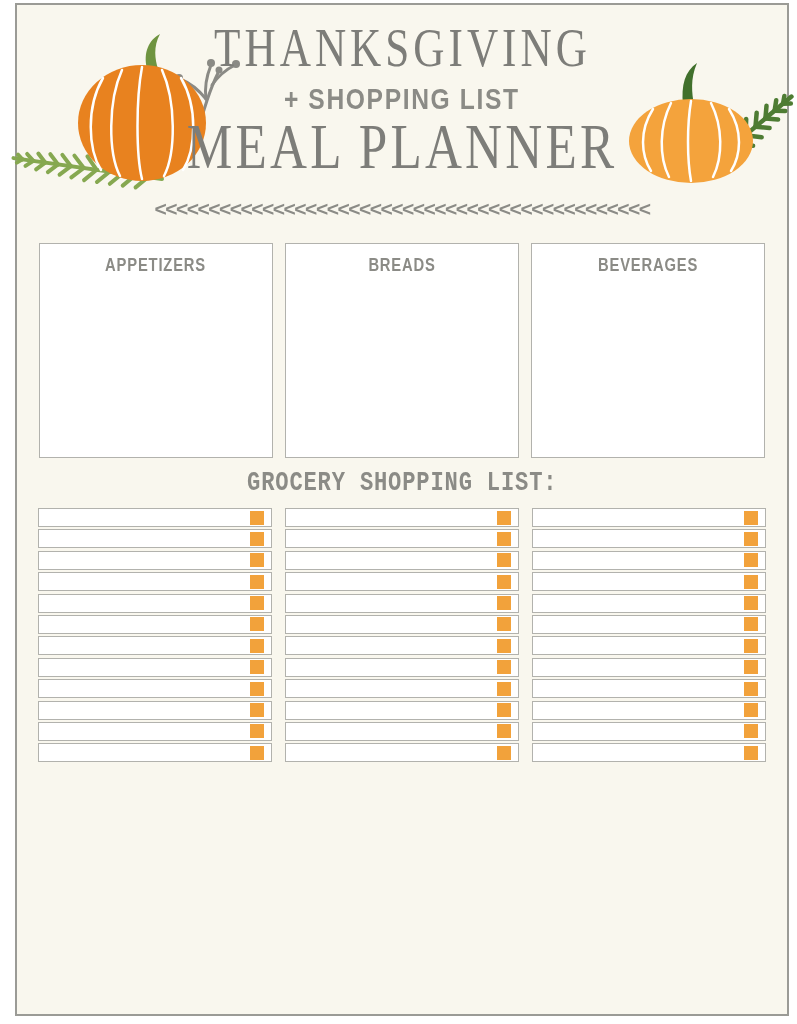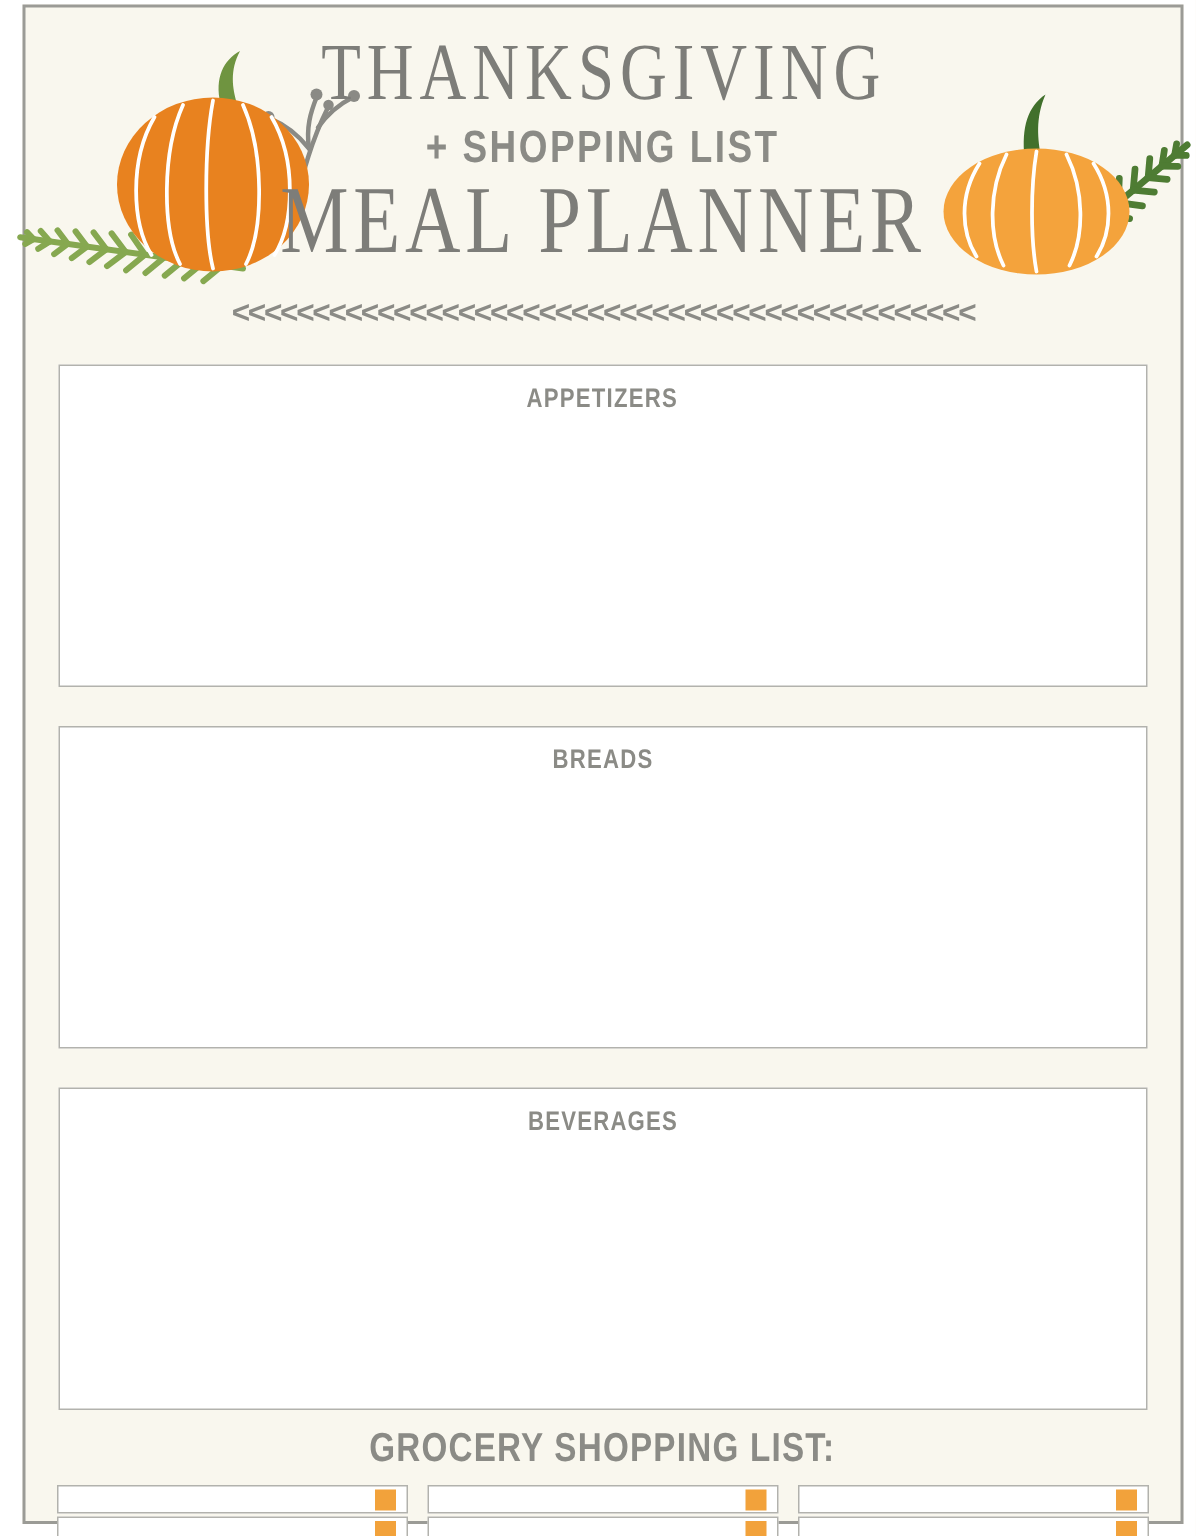--- a/index.html
+++ b/index.html
@@ -39,31 +39,31 @@
     margin-top: 18px;
     font-size: 21px; line-height: 24px;
     font-weight: 700;
     letter-spacing: -1.5px;
     color: var(--label-gray, #8b8b86);
     text-align: center;
   }
   .meal-grid {
     margin: 22px 22px 0;
     display: grid;
-    grid-template-columns: repeat(1, 1fr);
-    gap: 26px 12px;
+    grid-template-columns: repeat(3, 1fr);
+    gap: 10px 12px;
   }
   .box {
     height: 215px;
     background: #ffffff;
     border: 1px solid var(--box-border, #b2b2ad);
     text-align: center;
   }
   .box-label { margin-top: 11px; font-size: 18px; letter-spacing: 1px; }
-  .grocery-heading { margin-top: 10px; text-align: center; }
+  .grocery-heading { margin-top: 10px; text-align: center; font-family: Liberation Mono, monospace; }
   .grocery-heading .condensed { font-size: 27px; line-height: 30px; letter-spacing: 1px; }
   .grocery-grid {
     margin: 10px 21px 0;
     display: grid;
     grid-template-columns: repeat(3, 1fr);
     gap: 0 13px;
   }
   .g-row {
     position: relative;
     height: 19px;

